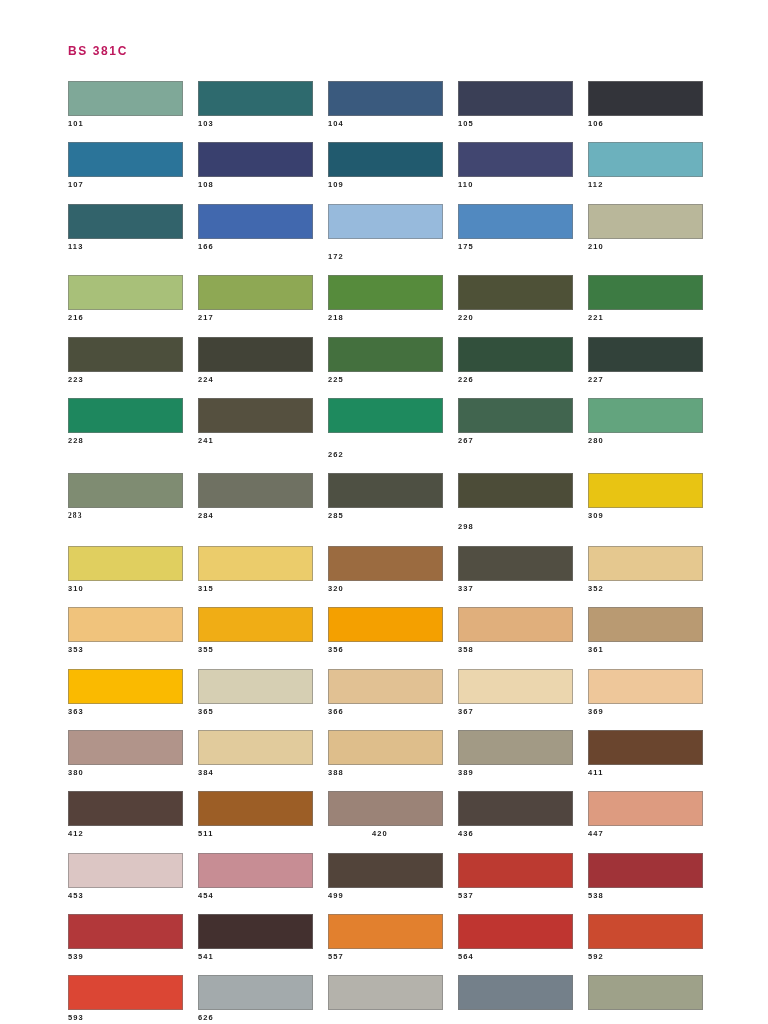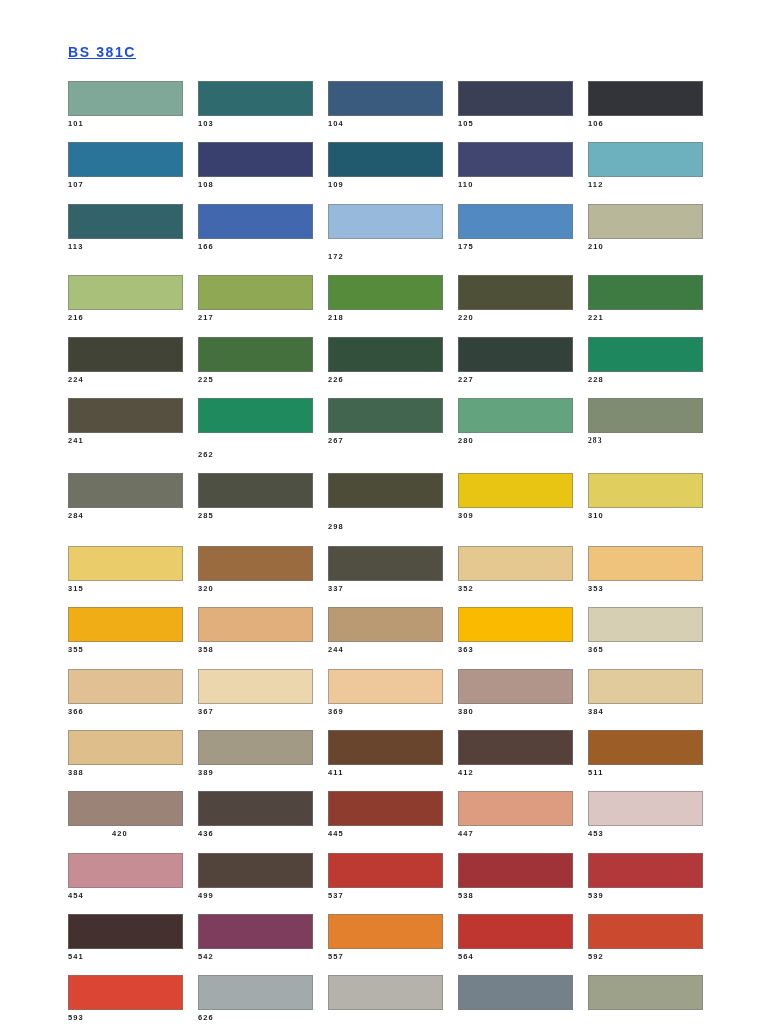--- a/index.html
+++ b/index.html
@@ -19,27 +19,26 @@
     width: 768px;
     height: 1024px;
     background: #ffffff;
     overflow: hidden;
     box-sizing: border-box;
   }
   #chart-title {
     position: absolute;
     left: 68px;
     top: 44px;
-    font-size: 14px;
+    font-size: 12px;
     font-weight: bold;
     letter-spacing: 1.6px;
-    color: #1d4ed8;
+    color: #be185d;
     font-family: "Liberation Sans", sans-serif;
     white-space: nowrap;
-    text-decoration: underline;
   }
   #swatch-grid {
     position: absolute;
     left: 68px;
     top: 81px;
     width: 634px;
     display: grid;
     grid-template-columns: repeat(5, 115px);
     column-gap: 15px;
     row-gap: 13.4px;
@@ -148,20 +147,24 @@
       </div>
       <div class="swatch-cell">
         <span class="swatch-chip" style="background-color: rgb(78, 81, 55);"></span>
         <span class="swatch-label" style="color: rgb(29, 29, 29);">220</span>
       </div>
       <div class="swatch-cell">
         <span class="swatch-chip" style="background-color: rgb(61, 123, 67);"></span>
         <span class="swatch-label" style="color: rgb(29, 29, 29);">221</span>
       </div>
       <div class="swatch-cell">
+        <span class="swatch-chip" style="background-color: rgb(76, 79, 60);"></span>
+        <span class="swatch-label" style="color: rgb(29, 29, 29);">223</span>
+      </div>
+      <div class="swatch-cell">
         <span class="swatch-chip" style="background-color: rgb(66, 67, 55);"></span>
         <span class="swatch-label" style="color: rgb(29, 29, 29);">224</span>
       </div>
       <div class="swatch-cell">
         <span class="swatch-chip" style="background-color: rgb(68, 112, 62);"></span>
         <span class="swatch-label" style="color: rgb(29, 29, 29);">225</span>
       </div>
       <div class="swatch-cell">
         <span class="swatch-chip" style="background-color: rgb(50, 80, 60);"></span>
         <span class="swatch-label" style="color: rgb(29, 29, 29);">226</span>
@@ -232,26 +235,30 @@
       </div>
       <div class="swatch-cell">
         <span class="swatch-chip" style="background-color: rgb(240, 195, 124);"></span>
         <span class="swatch-label" style="color: rgb(29, 29, 29);">353</span>
       </div>
       <div class="swatch-cell">
         <span class="swatch-chip" style="background-color: rgb(240, 173, 21);"></span>
         <span class="swatch-label" style="color: rgb(29, 29, 29);">355</span>
       </div>
       <div class="swatch-cell">
+        <span class="swatch-chip" style="background-color: rgb(244, 160, 0);"></span>
+        <span class="swatch-label" style="color: rgb(29, 29, 29);">356</span>
+      </div>
+      <div class="swatch-cell">
         <span class="swatch-chip" style="background-color: rgb(224, 175, 124);"></span>
         <span class="swatch-label" style="color: rgb(29, 29, 29);">358</span>
       </div>
       <div class="swatch-cell">
         <span class="swatch-chip" style="background-color: rgb(185, 154, 114);"></span>
-        <span class="swatch-label" style="color: rgb(29, 29, 29);">244</span>
+        <span class="swatch-label" style="color: rgb(29, 29, 29);">361</span>
       </div>
       <div class="swatch-cell">
         <span class="swatch-chip" style="background-color: rgb(250, 186, 0);"></span>
         <span class="swatch-label" style="color: rgb(29, 29, 29);">363</span>
       </div>
       <div class="swatch-cell">
         <span class="swatch-chip" style="background-color: rgb(214, 207, 179);"></span>
         <span class="swatch-label" style="color: rgb(29, 29, 29);">365</span>
       </div>
       <div class="swatch-cell">
@@ -296,24 +303,20 @@
       </div>
       <div class="swatch-cell">
         <span class="swatch-chip" style="background-color: rgb(155, 131, 119);"></span>
         <span class="swatch-label" style="color: rgb(29, 29, 29); margin-left: 44px;">420</span>
       </div>
       <div class="swatch-cell">
         <span class="swatch-chip" style="background-color: rgb(80, 69, 63);"></span>
         <span class="swatch-label" style="color: rgb(29, 29, 29);">436</span>
       </div>
       <div class="swatch-cell">
-        <span class="swatch-chip" style="background-color: rgb(142, 60, 46);"></span>
-        <span class="swatch-label" style="color: rgb(29, 29, 29);">445</span>
-      </div>
-      <div class="swatch-cell">
         <span class="swatch-chip" style="background-color: rgb(221, 155, 128);"></span>
         <span class="swatch-label" style="color: rgb(29, 29, 29);">447</span>
       </div>
       <div class="swatch-cell">
         <span class="swatch-chip" style="background-color: rgb(220, 198, 196);"></span>
         <span class="swatch-label" style="color: rgb(29, 29, 29);">453</span>
       </div>
       <div class="swatch-cell">
         <span class="swatch-chip" style="background-color: rgb(199, 141, 148);"></span>
         <span class="swatch-label" style="color: rgb(29, 29, 29);">454</span>
@@ -332,24 +335,20 @@
       </div>
       <div class="swatch-cell">
         <span class="swatch-chip" style="background-color: rgb(178, 56, 58);"></span>
         <span class="swatch-label" style="color: rgb(29, 29, 29);">539</span>
       </div>
       <div class="swatch-cell">
         <span class="swatch-chip" style="background-color: rgb(67, 48, 47);"></span>
         <span class="swatch-label" style="color: rgb(29, 29, 29);">541</span>
       </div>
       <div class="swatch-cell">
-        <span class="swatch-chip" style="background-color: rgb(127, 61, 94);"></span>
-        <span class="swatch-label" style="color: rgb(29, 29, 29);">542</span>
-      </div>
-      <div class="swatch-cell">
         <span class="swatch-chip" style="background-color: rgb(226, 128, 46);"></span>
         <span class="swatch-label" style="color: rgb(29, 29, 29);">557</span>
       </div>
       <div class="swatch-cell">
         <span class="swatch-chip" style="background-color: rgb(191, 53, 48);"></span>
         <span class="swatch-label" style="color: rgb(29, 29, 29);">564</span>
       </div>
       <div class="swatch-cell">
         <span class="swatch-chip" style="background-color: rgb(203, 74, 47);"></span>
         <span class="swatch-label" style="color: rgb(29, 29, 29);">592</span>

